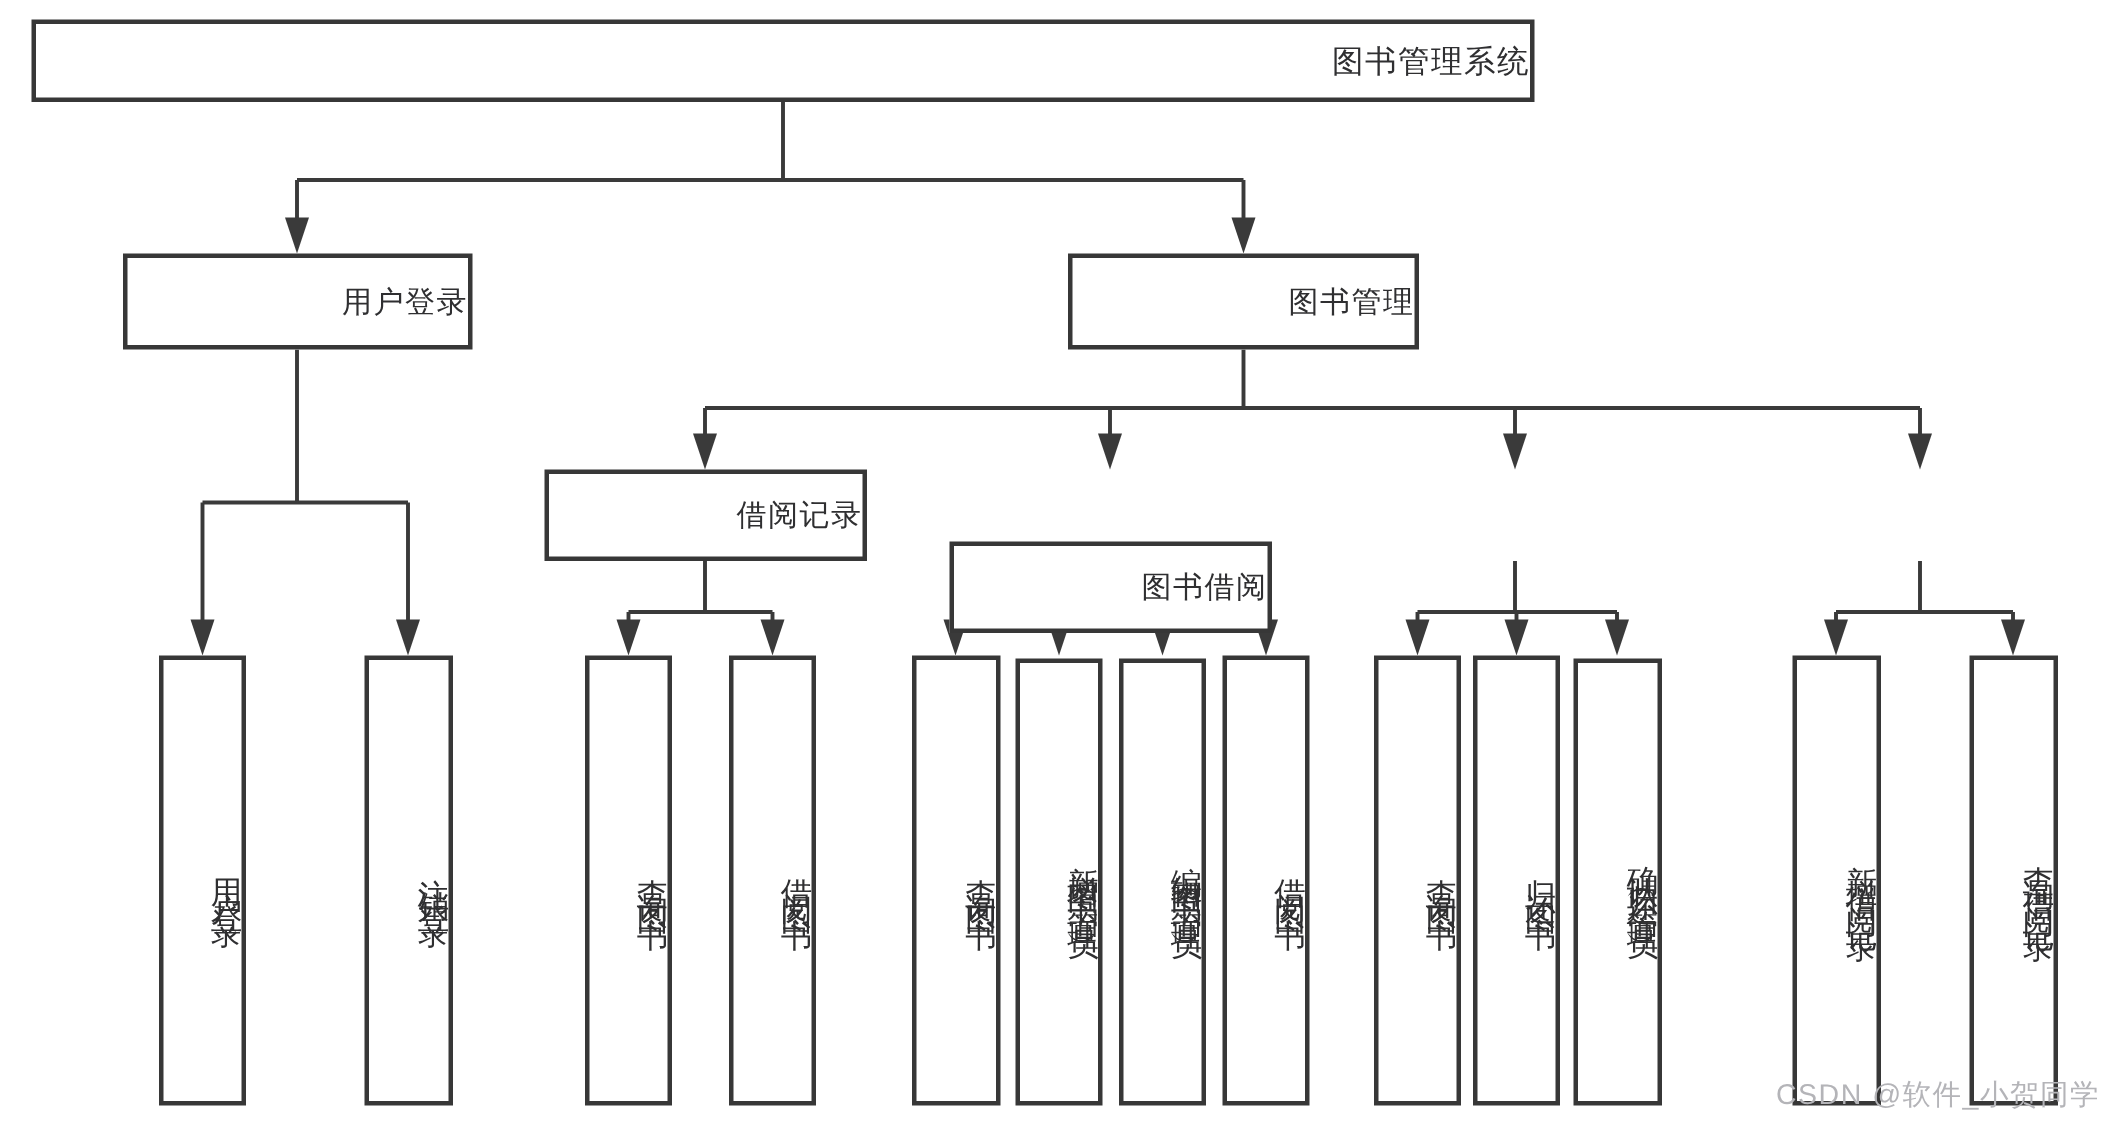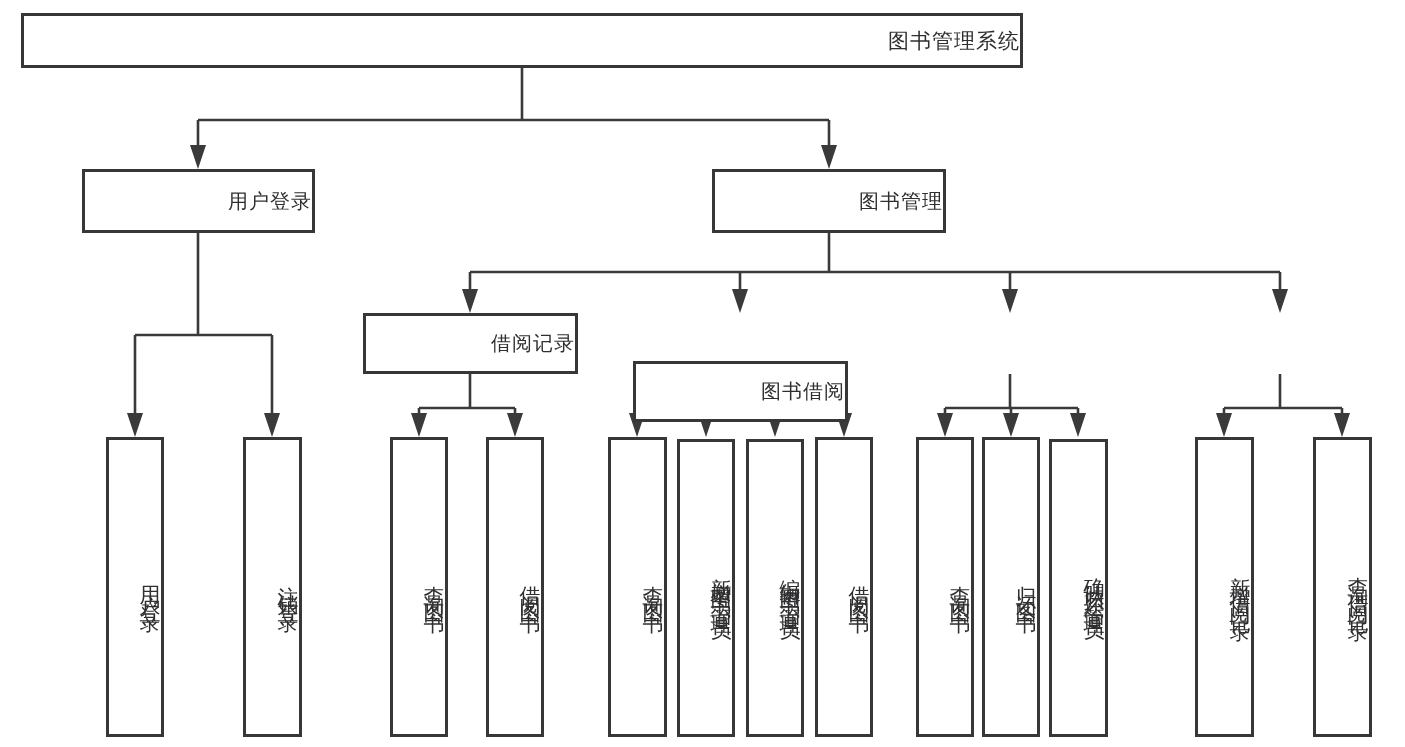--- a/index.html
+++ b/index.html
@@ -153,14 +153,15 @@
     <span class="v-label" style="letter-spacing:6px;">确认归还（管理员）</span>
   </div>
 
   <div class="box" style="left:1195px; top:437px; width:59px; height:300px;">
     <span class="v-label">新增借阅记录</span>
   </div>
   <div class="box" style="left:1313px; top:437px; width:59px; height:300px;">
     <span class="v-label">查询借阅记录</span>
   </div>
 
+  <div class="watermark">CSDN @软件_小贺同学</div>
 
 </div>
 
 </body></html>

